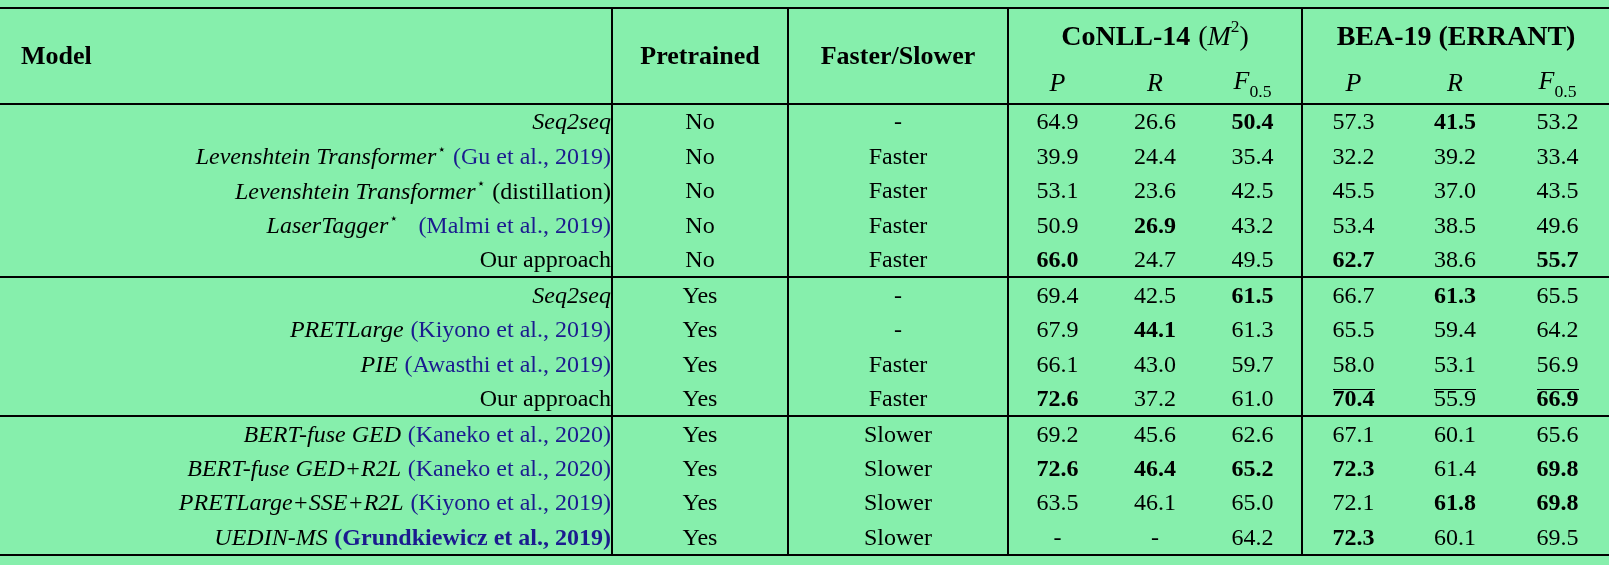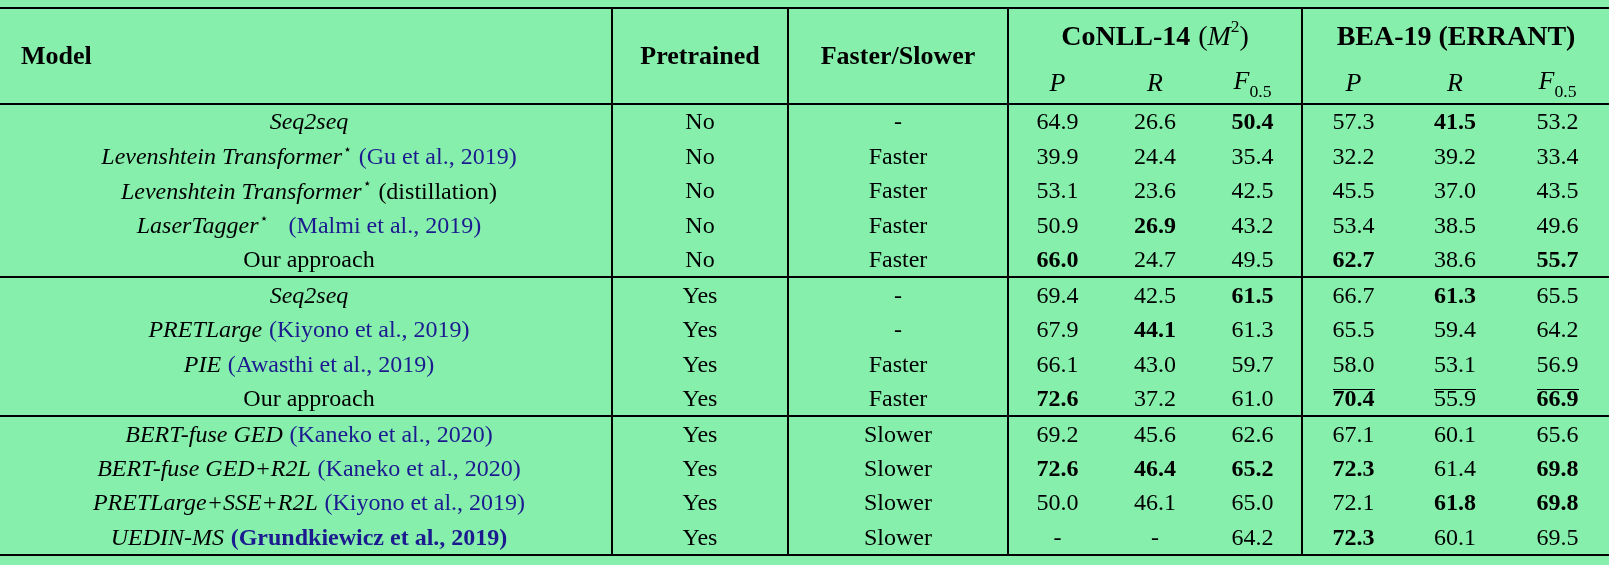--- a/index.html
+++ b/index.html
@@ -32,21 +32,21 @@
   th.model-h { text-align: left; padding-left: 21px; }
   th.group-h { font-weight: bold; font-size: 28px; }
   .gmetric { font-weight: normal; margin-left: 0.28em; }
   .gmetric i { font-style: italic; }
   .gmetric sup { font-size: 62%; position: relative; top: -0.15em; }
 
   th.sub { font-size: 26px; font-weight: normal; }
   th.sub i { font-style: italic; }
   th.sub sub { font-size: 68%; position: relative; top: 0.12em; }
 
-  td.model { text-align: center; padding-left: 7px; white-space: nowrap; }
+  td.model { text-align: right; padding-left: 7px; white-space: nowrap; }
   .mname { font-style: italic; }
   .mname.roman { font-style: normal; }
   sup.star { font-size: 60%; position: relative; top: -0.1em; margin-left: 1px; }
   .cite { margin-left: 0.28em; }
   .suffix { margin-left: 0.28em; }
 
   td.num .val.b { font-weight: bold; }
   td.num .val.u { border-bottom: 1.5px solid #000; padding-bottom: 12px; }
 </style>
 </head>
@@ -201,21 +201,21 @@
           <td class="num"><span class="val b">46.4</span></td>
           <td class="num vr"><span class="val b">65.2</span></td>
           <td class="num"><span class="val b">72.3</span></td>
           <td class="num"><span class="val">61.4</span></td>
           <td class="num"><span class="val b">69.8</span></td>
         </tr>
         <tr>
           <td class="model vr"><span class="mname">PRETLarge+SSE+R2L</span><span class="cite" style="color: rgb(27, 27, 143);">(Kiyono et al., 2019)</span></td>
           <td class="ctr vr">Yes</td>
           <td class="ctr vr">Slower</td>
-          <td class="num"><span class="val">50.0</span></td>
+          <td class="num"><span class="val">63.5</span></td>
           <td class="num"><span class="val">46.1</span></td>
           <td class="num vr"><span class="val">65.0</span></td>
           <td class="num"><span class="val">72.1</span></td>
           <td class="num"><span class="val b">61.8</span></td>
           <td class="num"><span class="val b">69.8</span></td>
         </tr>
         <tr>
           <td class="model vr"><span class="mname">UEDIN-MS</span><span class="cite" style="color: rgb(27, 27, 143); font-weight: bold;">(Grundkiewicz et al., 2019)</span></td>
           <td class="ctr vr">Yes</td>
           <td class="ctr vr">Slower</td>

